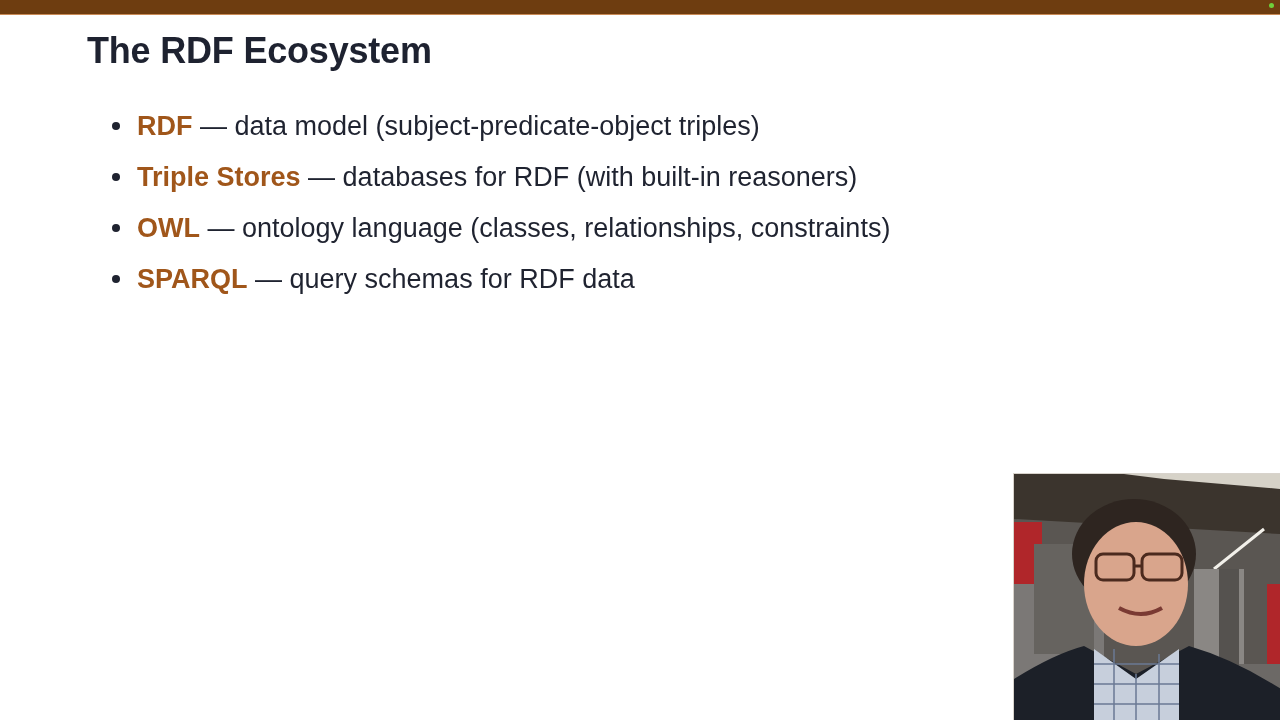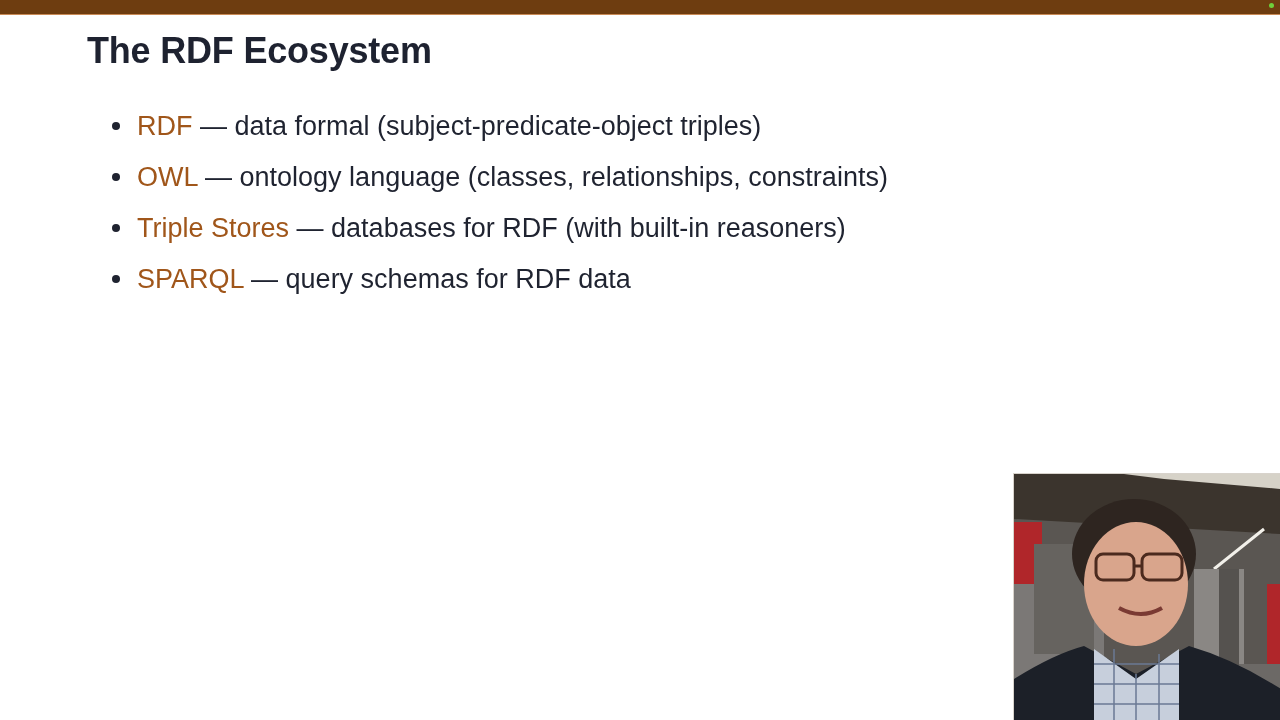--- a/index.html
+++ b/index.html
@@ -64,21 +64,21 @@
     .bullet-dot {
       position: absolute;
       left: 4px;
       top: 18px;
       width: 8px;
       height: 8px;
       border-radius: 50%;
       background: #1f2330;
     }
     .term {
-      font-weight: normal;
+      font-weight: bold;
       color: #a0561a;
     }
     .dash {
       color: #1f2330;
     }
     .webcam {
       position: absolute;
       left: 1013px;
       top: 473px;
       width: 267px;
@@ -98,33 +98,33 @@
     <span class="status-dot"></span>
   </div>
 
   <h1 class="title">The RDF Ecosystem</h1>
 
   <ul class="bullets">
     <li class="bullet">
       <span class="bullet-dot"></span>
       <span class="term">RDF</span>
       <span class="dash">—</span>
-      <span>data formal (subject-predicate-object triples)</span>
+      <span>data model (subject-predicate-object triples)</span>
+    </li>
+    <li class="bullet">
+      <span class="bullet-dot"></span>
+      <span class="term">Triple Stores</span>
+      <span class="dash">—</span>
+      <span>databases for RDF (with built-in reasoners)</span>
     </li>
     <li class="bullet">
       <span class="bullet-dot"></span>
       <span class="term">OWL</span>
       <span class="dash">—</span>
       <span>ontology language (classes, relationships, constraints)</span>
-    </li>
-    <li class="bullet">
-      <span class="bullet-dot"></span>
-      <span class="term">Triple Stores</span>
-      <span class="dash">—</span>
-      <span>databases for RDF (with built-in reasoners)</span>
     </li>
     <li class="bullet">
       <span class="bullet-dot"></span>
       <span class="term">SPARQL</span>
       <span class="dash">—</span>
       <span>query schemas for RDF data</span>
     </li>
   </ul>
 
   <div class="webcam">

